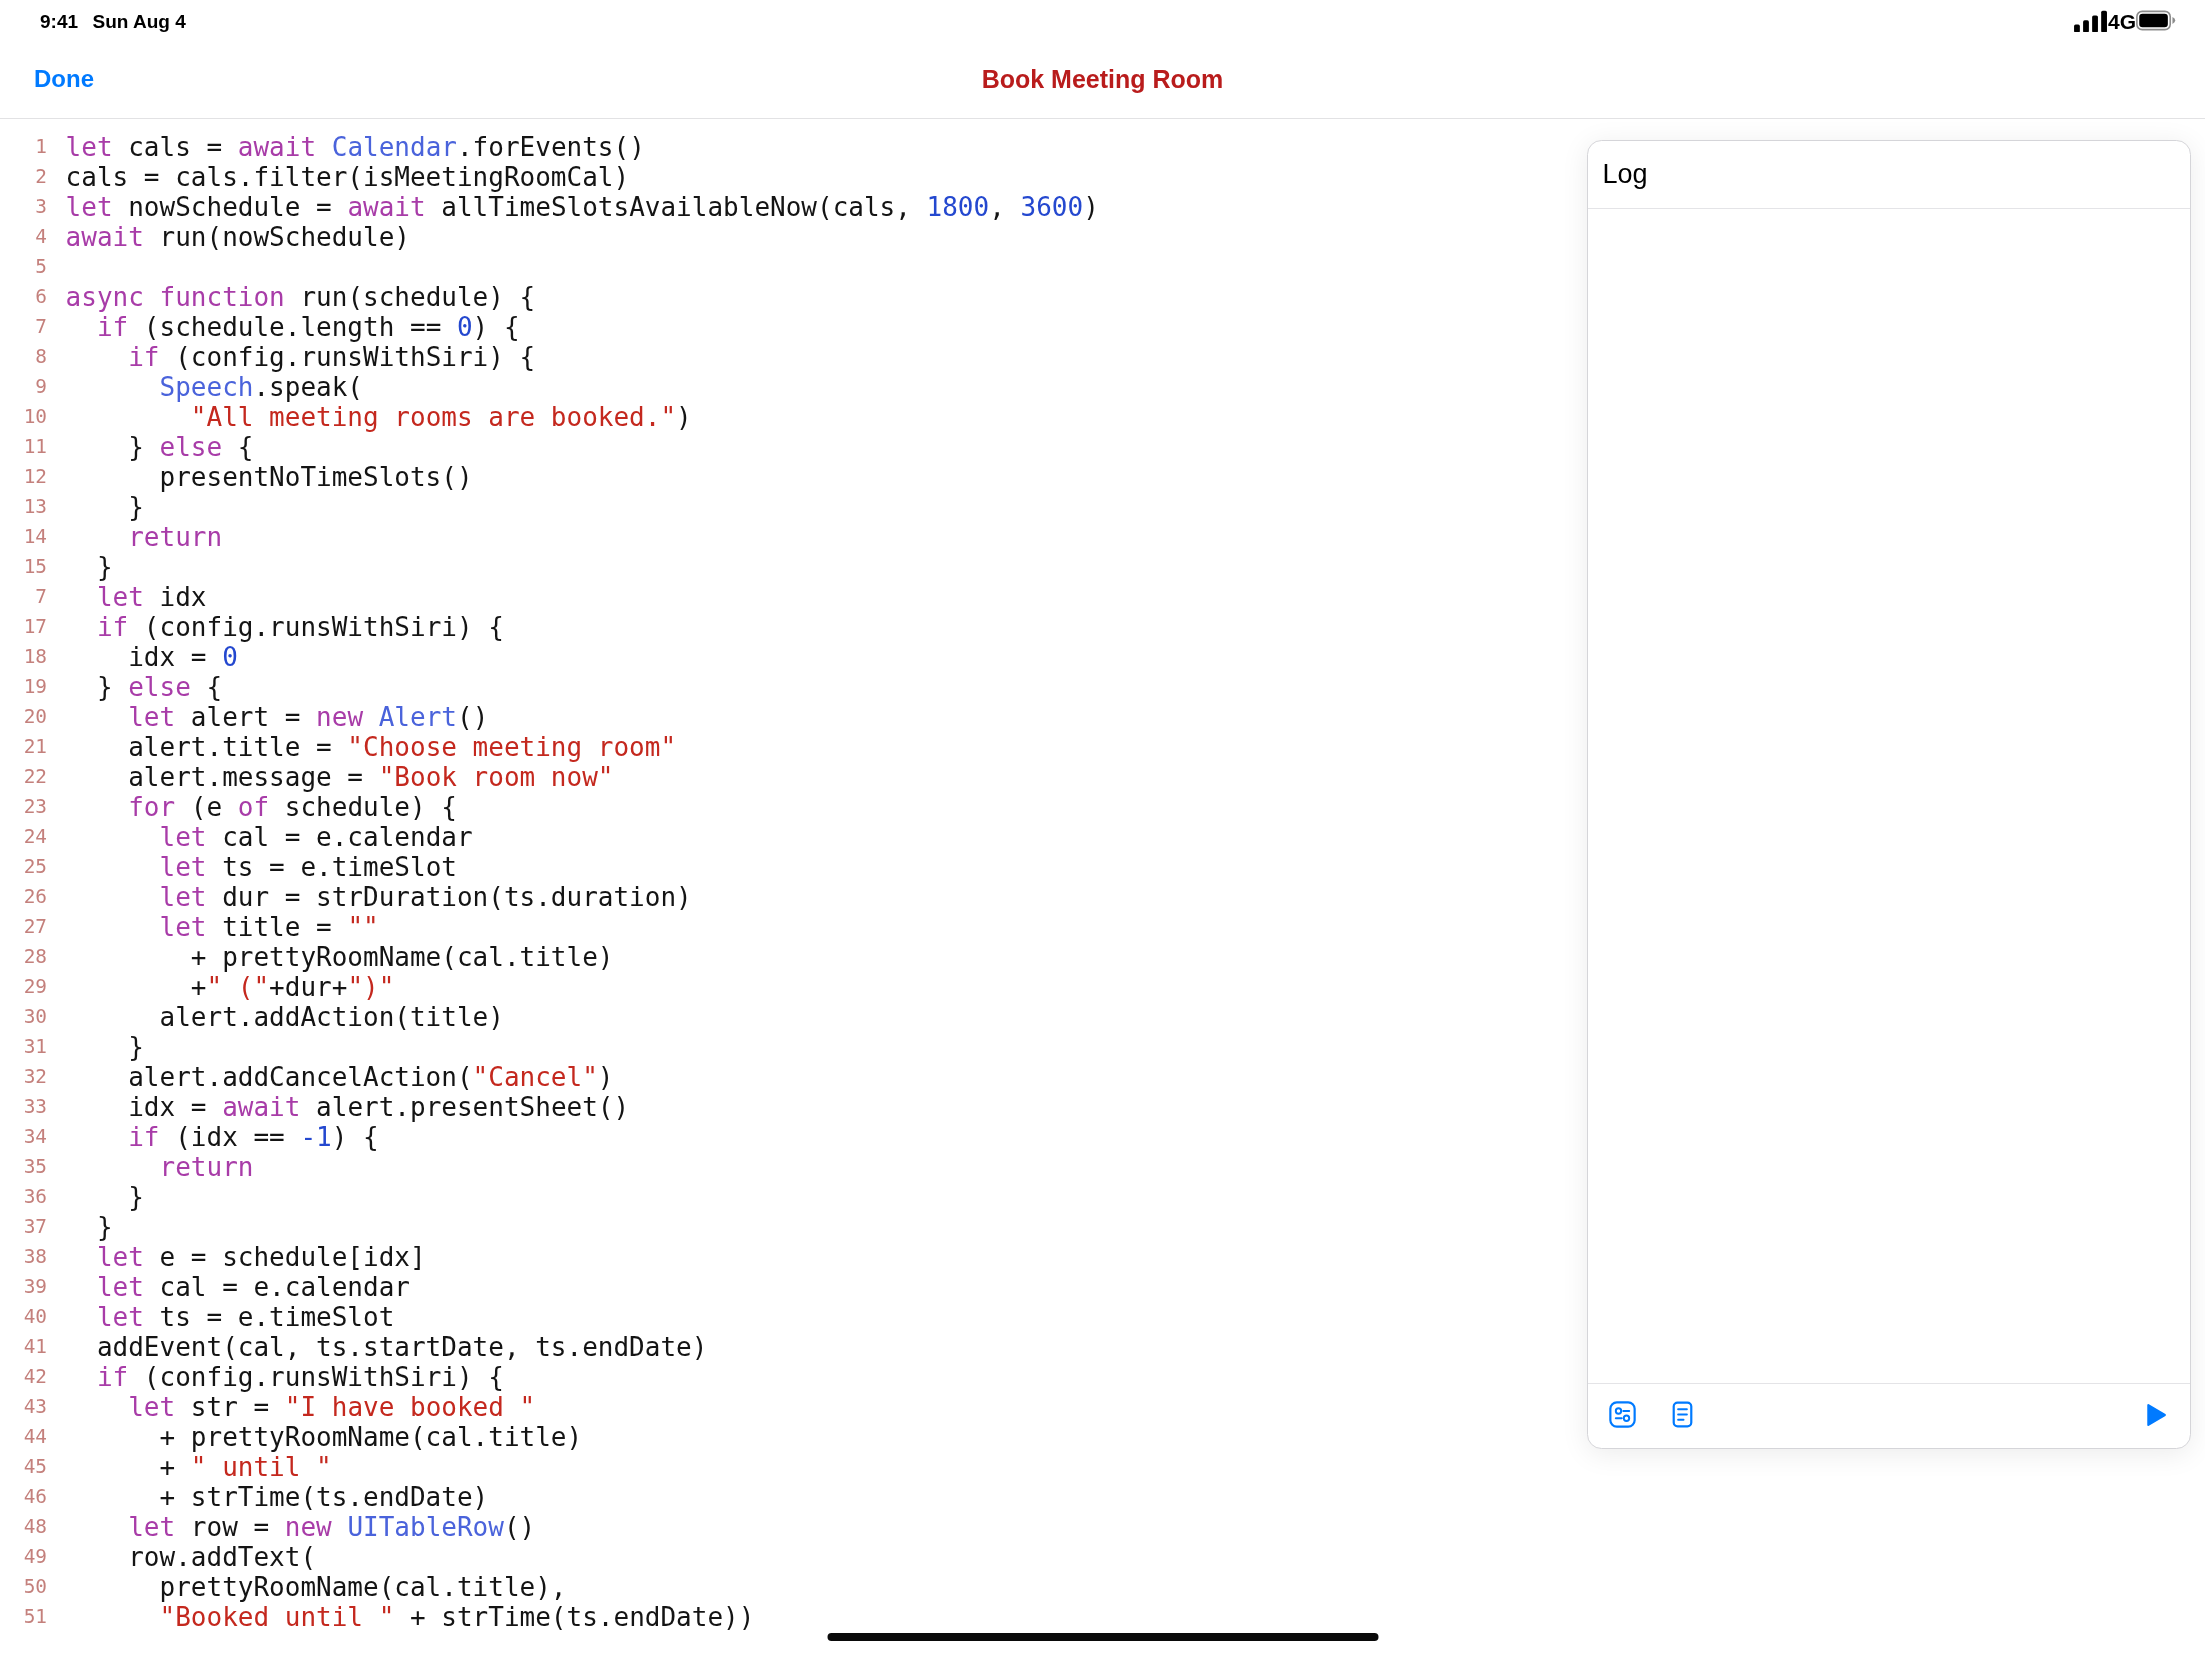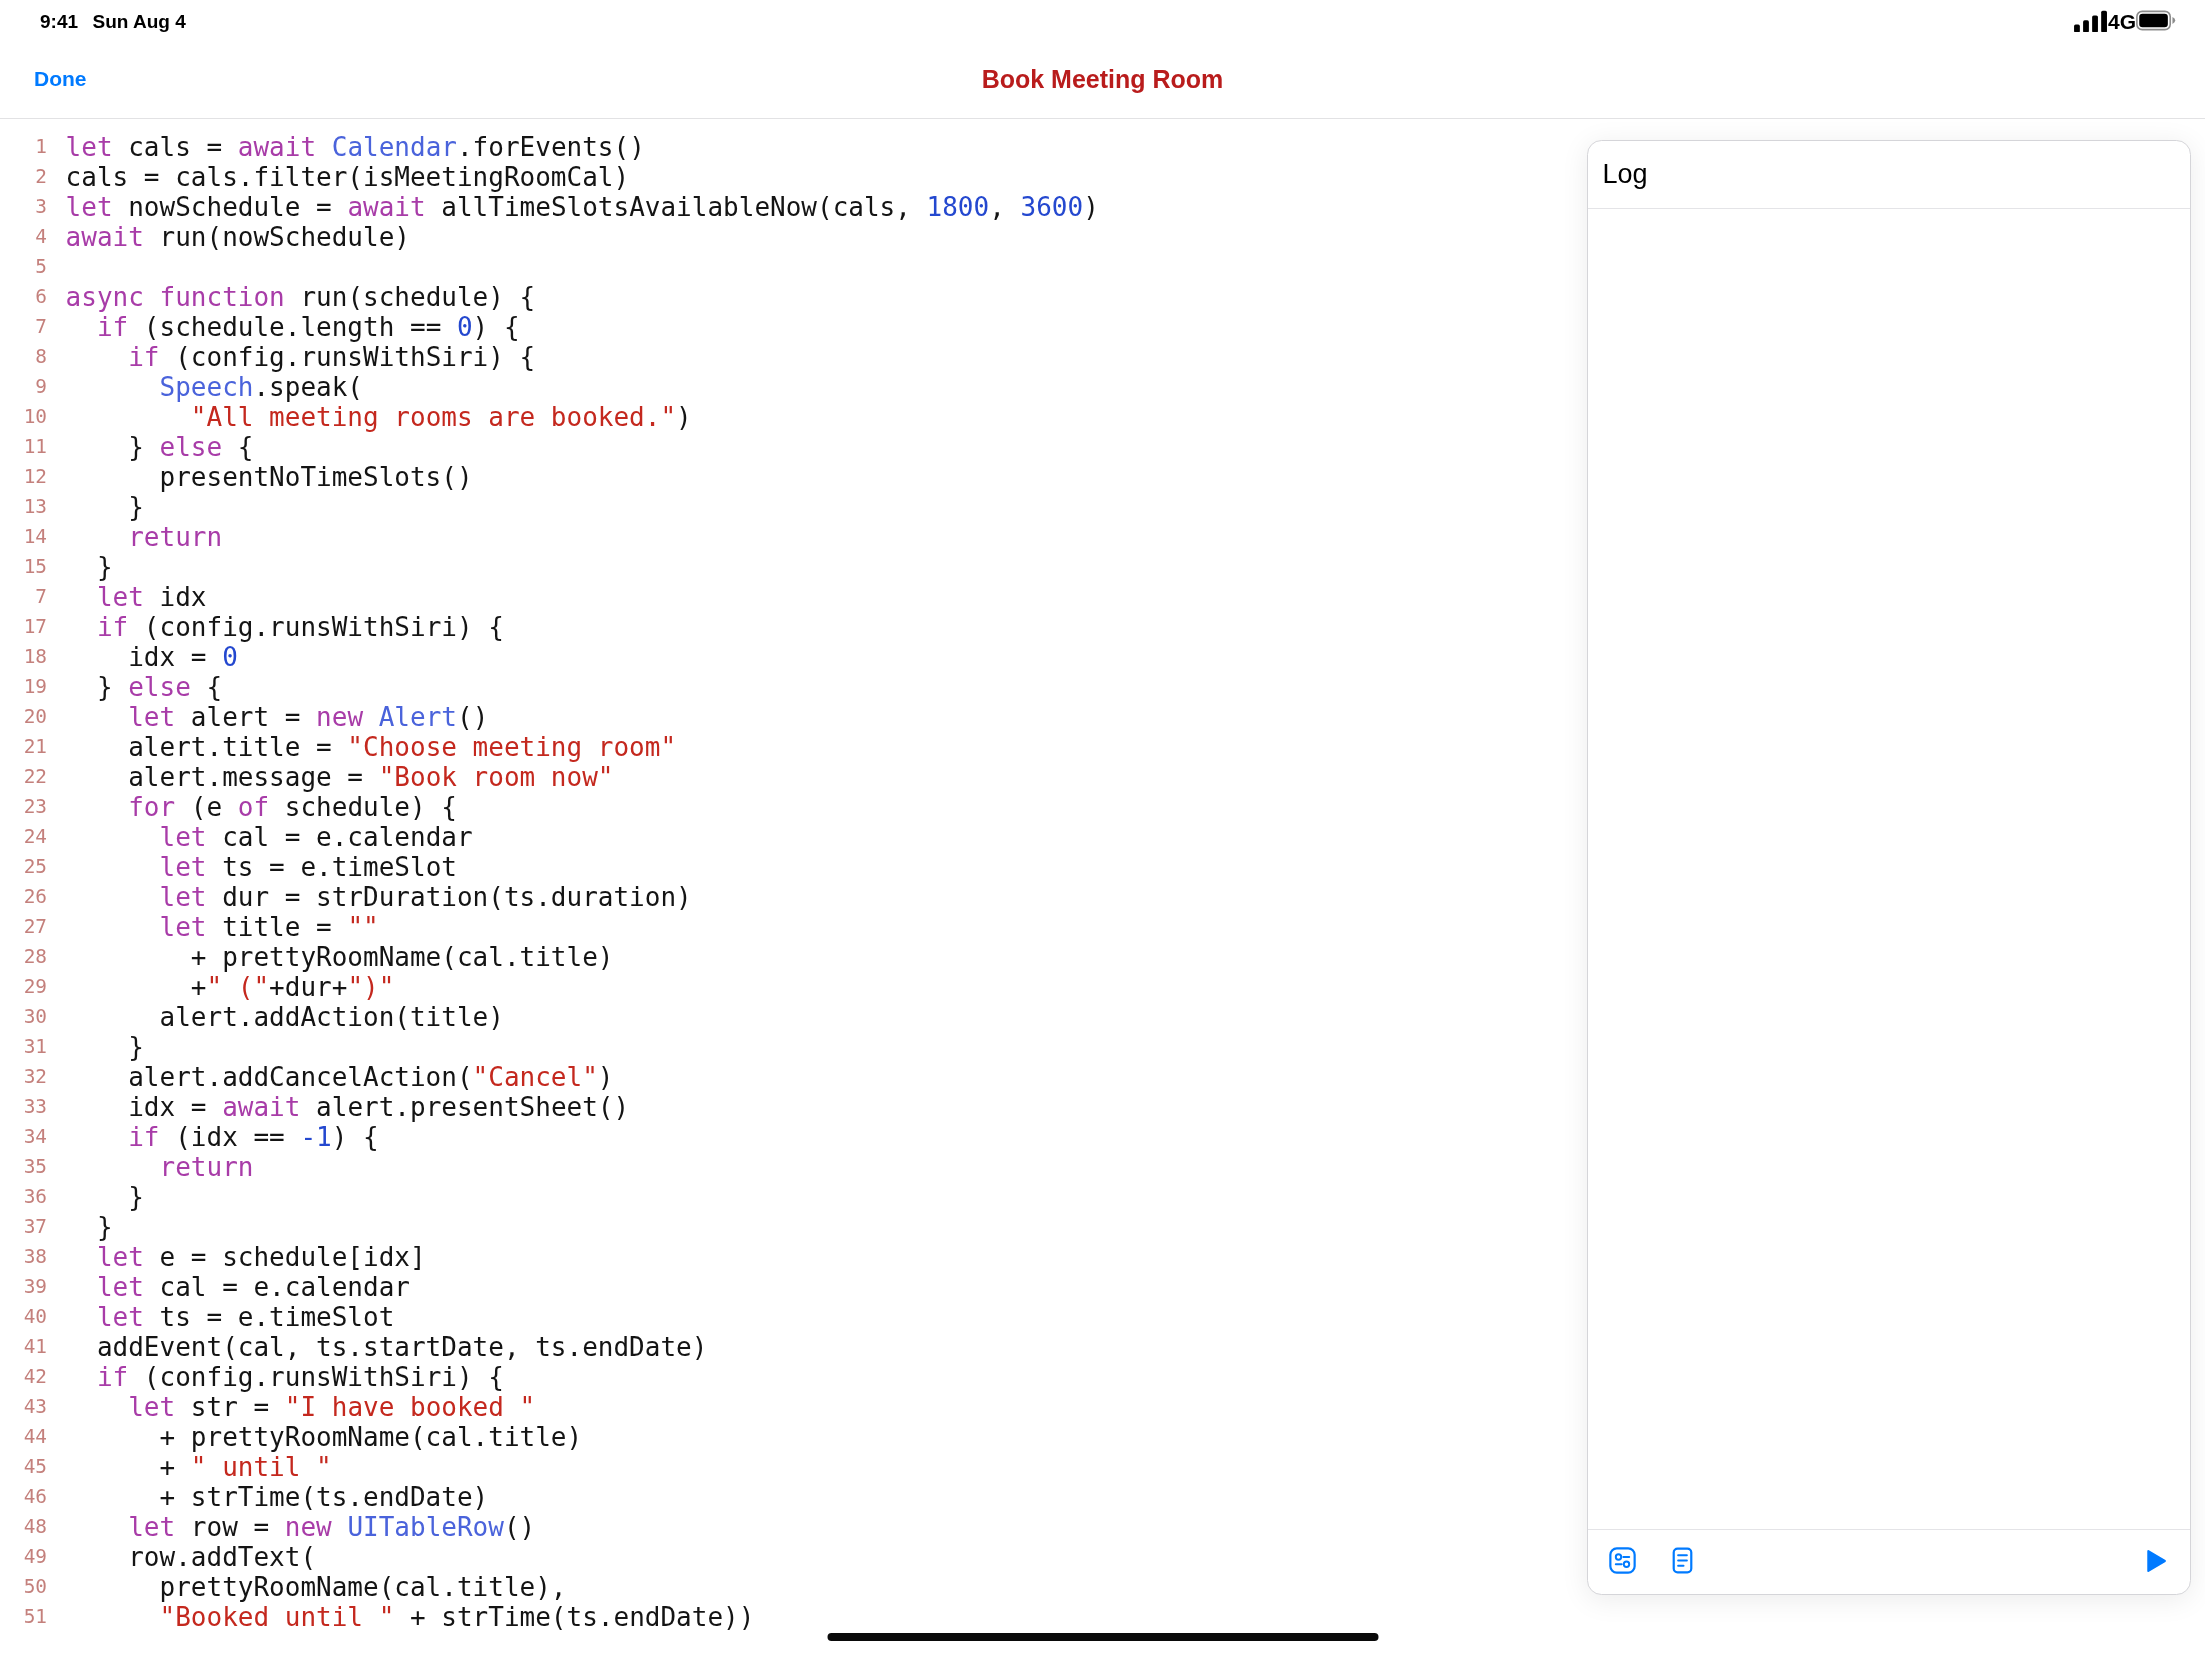--- a/index.html
+++ b/index.html
@@ -26,21 +26,21 @@
 
   
   .nav-bar {
     position:absolute; top:40px; left:0; right:0; height:79px;
     border-bottom:1.6px solid #E2E2E4;
     background:#fff;
   }
   .done-button {
     position:absolute; left:34px; top:0; height:100%;
     font-family:"Liberation Sans", sans-serif;
-    font-size:21px; font-weight:600; color:var(--accent);
+    font-size:24px; font-weight:600; color:var(--accent);
     cursor:pointer;
   }
   .nav-title {
     position:absolute; left:0; right:0; top:0; height:100%;
     display:flex; align-items:center; justify-content:center;
     font-size:25px; font-weight:700; color:#b91c1c;
   }
 
   
   .editor {
@@ -60,21 +60,21 @@
   }
   .line-code { padding-left:18.6px; color:var(--plain); }
   .tok-pl  { color:var(--plain); }
   .tok-kw  { color:var(--keyword); }
   .tok-cls { color:var(--classname); }
   .tok-num { color:var(--number); }
   .tok-str { color:var(--string); }
 
   
   .log-panel {
-    position:absolute; left:1587px; top:140px; width:604px; height:1455px;
+    position:absolute; left:1587px; top:140px; width:604px; height:1309px;
     background:#fff;
     border:1.6px solid #D5D5D9;
     border-radius:14.5px;
     box-shadow:0 4.8px 27.4px rgba(0,0,0,0.08);
     display:flex; flex-direction:column;
     overflow:hidden;
   }
   .log-header {
     height:68px; flex:0 0 68px;
     border-bottom:1.6px solid #E4E4E7;

